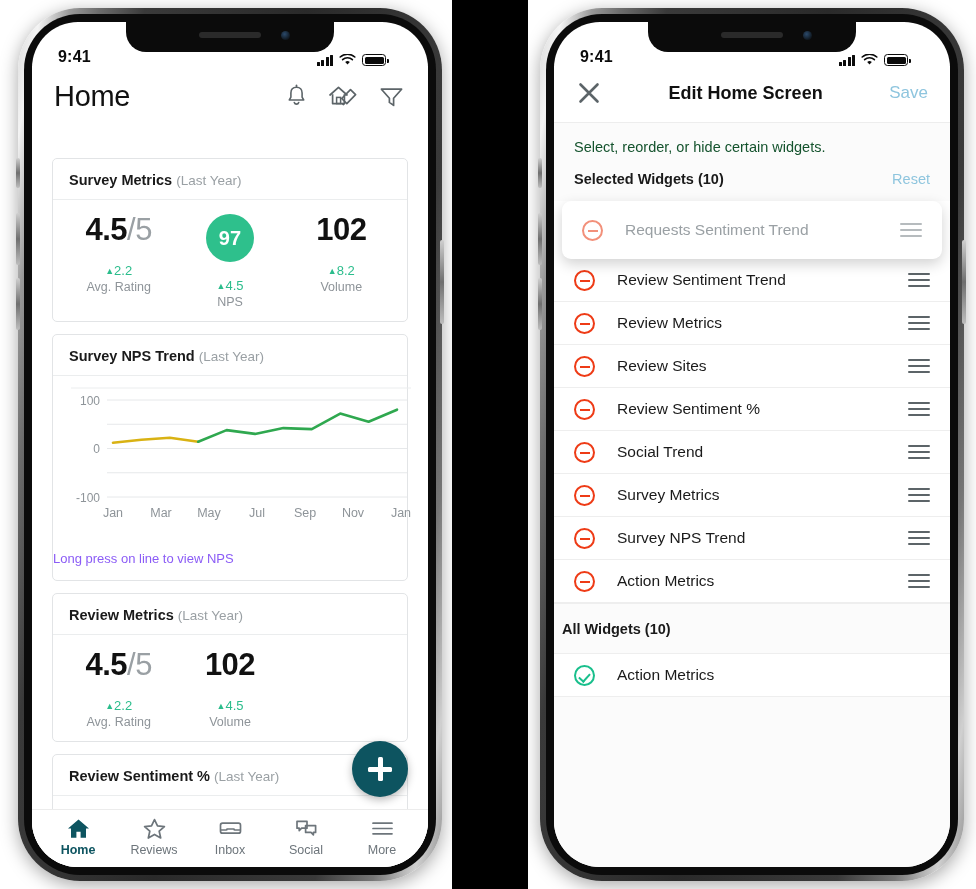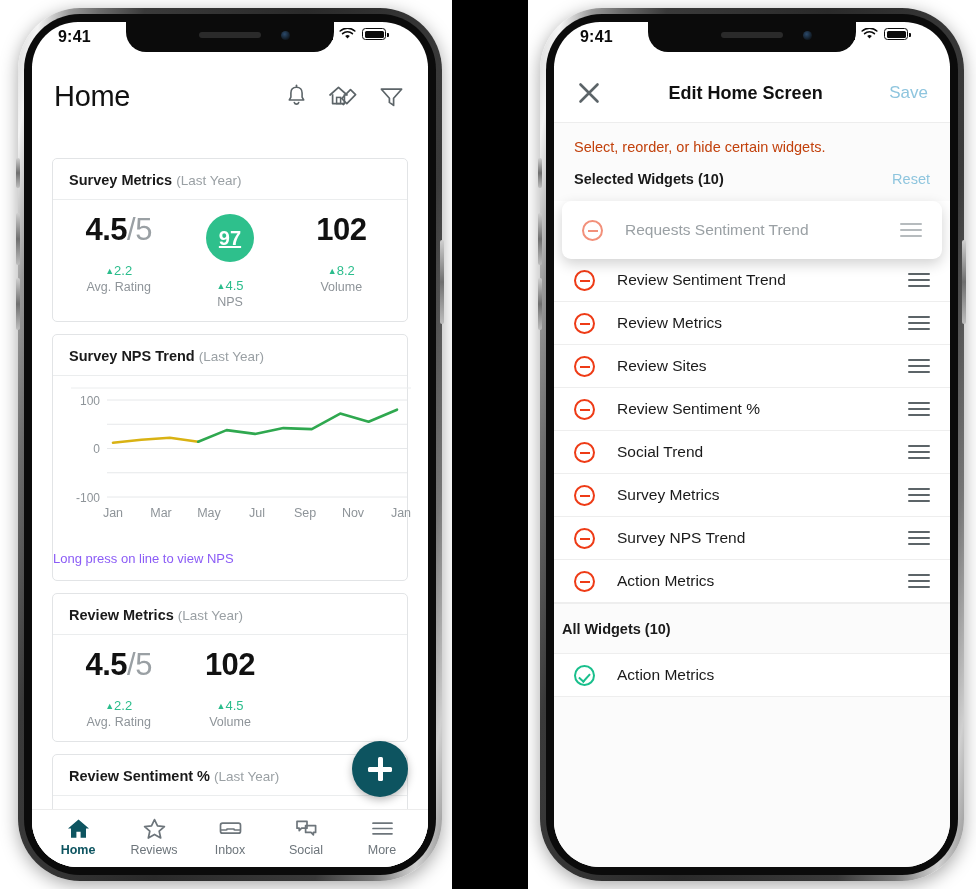--- a/index.html
+++ b/index.html
@@ -50,21 +50,21 @@
     width:208px; height:30px; background:#0b0b0b;
     border-bottom-left-radius:20px; border-bottom-right-radius:20px;
     z-index: 40;
   }
   .speaker { position:absolute; left:50%; transform:translateX(-50%); top:10px; width:62px; height:6px; border-radius:3px; background:#2a2a2a; }
   .camera  { position:absolute; right:44px; top:9px; width:9px; height:9px; border-radius:50%;
              background: radial-gradient(circle at 40% 35%, #2b4a6b 0%, #101820 70%); }
 
   
   .statusbar { position:absolute; top:0; left:0; right:16px; height:44px; z-index:30;
-               display:flex; align-items:flex-start; justify-content:space-between; padding:0 26px; }
+               display:flex; align-items:flex-end; justify-content:space-between; padding:0 26px; }
   .sb-time { font-size:16px; font-weight:700; color:#0b0b0b; letter-spacing:.2px; padding-top:6px; }
   .sb-right { display:flex; align-items:center; gap:6px; padding-top:6px; }
   .bars { display:flex; align-items:flex-end; gap:1.5px; height:11px; }
   .bars i { width:3px; background:#0b0b0b; border-radius:.5px; display:block; }
   .bars i:nth-child(1){height:4px}.bars i:nth-child(2){height:6px}
   .bars i:nth-child(3){height:8.5px}.bars i:nth-child(4){height:11px}
   .batt { width:24px; height:12px; border:1.5px solid #0b0b0b; border-radius:3.5px; position:relative; padding:1.5px; }
   .batt::after{content:"";position:absolute;right:-3.5px;top:3.5px;width:2px;height:4px;background:#0b0b0b;border-radius:0 1px 1px 0;}
   .batt span{display:block;height:100%;width:100%;background:#0b0b0b;border-radius:1.5px;}
 
@@ -79,21 +79,21 @@
   .card { border:1px solid #e2e4e6; border-radius:5px; background:#fff; margin-bottom:12px; }
   .card-title { padding:13px 16px 11px 16px; font-size:14.5px; font-weight:700; color:#1a1a1a; border-bottom:1px solid #ebedee; }
   .card-title .muted { font-weight:400; color:#9aa0a4; font-size:13.5px; }
 
   .metrics { display:flex; align-items:flex-start; padding:14px 10px 12px 10px; }
   .metric { flex:1; text-align:center; }
   .metric .big { font-size:31px; font-weight:700; color:#111; letter-spacing:-.5px; line-height:1.05; }
   .metric .big .denom { color:#9aa0a4; font-weight:400; }
   .metric .circle { width:48px; height:48px; border-radius:50%; background:#2ec08c;
                     display:flex; align-items:center; justify-content:center; margin:0 auto;
-                    color:#fff; font-size:20px; font-weight:700;text-decoration:underline; }
+                    color:#fff; font-size:20px; font-weight:700; }
   .metric .delta { margin-top:16px; font-size:13px; color:#2bbd8c; font-weight:400; }
   .metric .delta .tri { font-size:9px; position:relative; top:-1px; }
   .metric .lab { margin-top:2px; font-size:12.5px; color:#8e9499; }
 
   .chartbox { padding:10px 14px 6px 14px; }
   .chart-note { text-align:left; font-size:13px; color:#8b5cf6; padding:10px 0 14px 0; }
 
   .fab { position:absolute; right:20px; bottom:70px; width:56px; height:56px; border-radius:50%;
          background:#0d5460; display:flex; align-items:center; justify-content:center;
          box-shadow:0 3px 9px rgba(0,0,0,.28); z-index:20; }
@@ -106,21 +106,21 @@
   .tab { flex:1; display:flex; flex-direction:column; align-items:center; gap:3px; }
   .tab .tlab { font-size:12.5px; color:#6d757b; }
   .tab.active .tlab { color:#0d5460; font-weight:700; }
 
   
   .edit-body { position:absolute; top:44px; left:0; right:0; bottom:0; background:#fbfbfb; }
   .edit-head { display:flex; align-items:center; justify-content:space-between;
                padding:14px 22px 16px 22px; background:#fff; border-bottom:1px solid #ededed; }
   .edit-title { font-size:18px; font-weight:700; color:#111; }
   .edit-save { font-size:17px; color:#8ec5de; }
-  .edit-sub { padding:16px 20px 12px 20px; font-size:14.5px; color:#c2410c; background:#fbfbfb; }
+  .edit-sub { padding:16px 20px 12px 20px; font-size:14.5px; color:#14532d; background:#fbfbfb; }
   .sec-head { display:flex; align-items:center; justify-content:space-between;
               padding:4px 20px 14px 20px; background:#fbfbfb; }
   .sec-head .sl { font-size:14.5px; font-weight:700; color:#1a1a1a; }
   .sec-head .sr { font-size:14.5px; color:#8ec5de; }
 
   .wlist { background:#fff; }
   .wrow { display:flex; align-items:center; height:43px; padding:0 20px 0 20px;
           border-bottom:1px solid #eeeeee; background:#fff; }
   .wrow .wlab { flex:1; font-size:15.5px; color:#1a1a1a; padding-left:22px; }
   .icon-minus { width:21px; height:21px; border:2px solid #ee3b16; border-radius:50%;

